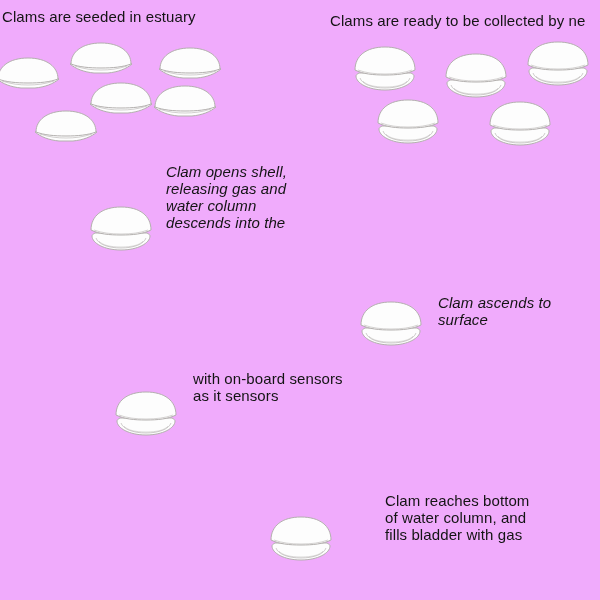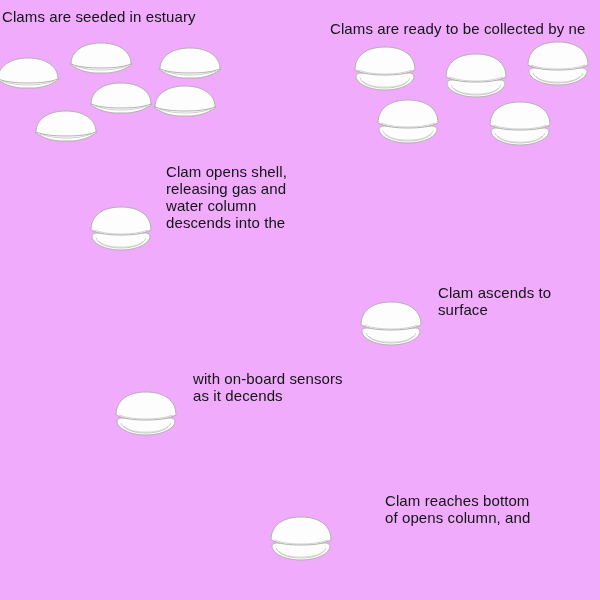--- a/index.html
+++ b/index.html
@@ -153,18 +153,18 @@
     <div class="clam" style="left: 268px; top: 515px; transform: scale(1); transform-origin: left top;">
       <svg width="66" height="52" viewBox="0 0 66 52">
         <path d="M4 31 C 4 30 5 29 7 28 L 59 28 C 61 29 62 30 62 31 C 62 38 50 45 33 45 C 16 45 4 38 4 31 Z" fill="#fdfdfd" stroke="#b3b0ae" stroke-width="1"></path>
         <path d="M8 33 C 10 39 20 43 33 43 C 46 43 56 39 58 33" fill="none" stroke="#b3b0ae" stroke-width="0.8" opacity="0.8"></path>
         <path d="M11 36 C 14 40 22 42 33 42 C 44 42 52 40 55 36" fill="none" stroke="#b3b0ae" stroke-width="0.8" opacity="0.55"></path>
         <path d="M3 25 C 3 11 14 2 33 2 C 52 2 63 11 63 25 C 55 29 45 30 33 30 C 21 30 11 29 3 25 Z" fill="#fdfdfd" stroke="#b3b0ae" stroke-width="1"></path>
         <path d="M6 25 C 14 28 23 29 33 29 C 43 29 52 28 60 25" fill="none" stroke="#b3b0ae" stroke-width="0.8" opacity="0.7"></path>
       </svg>
     </div>
     <div class="caption" style="left: 2px; top: 8px;"><div>Clams are seeded in estuary</div></div>
-    <div class="caption" style="left: 330px; top: 20px; text-align: center;"><div>Clams are ready to be collected by ne</div></div>
-    <div class="caption" style="left: 166px; top: 163px;"><div>Clam opens shell,</div><div>releasing gas and</div><div>water column</div><div>descends into the</div></div>
-    <div class="caption" style="left: 438px; top: 284px;"><div>Clam ascends to</div><div>surface</div></div>
-    <div class="caption" style="left: 193px; top: 370px;"><div>with on-board sensors</div><div>as it decends</div></div>
-    <div class="caption" style="left: 347px; top: 492px; margin-left: 38px;"><div>Clam reaches bottom</div><div>of opens column, and</div></div>
+    <div class="caption" style="left: 330px; top: 12px; text-align: center;"><div>Clams are ready to be collected by ne</div></div>
+    <div class="caption" style="left: 166px; top: 163px; font-style: italic;"><div>Clam opens shell,</div><div>releasing gas and</div><div>water column</div><div>descends into the</div></div>
+    <div class="caption" style="left: 438px; top: 294px; font-style: italic;"><div>Clam ascends to</div><div>surface</div></div>
+    <div class="caption" style="left: 193px; top: 370px;"><div>with on-board sensors</div><div>as it sensors</div></div>
+    <div class="caption" style="left: 347px; top: 492px; margin-left: 38px;"><div>Clam reaches bottom</div><div>of water column, and</div><div>fills bladder with gas</div></div>
   </div>
 
 </body></html>

